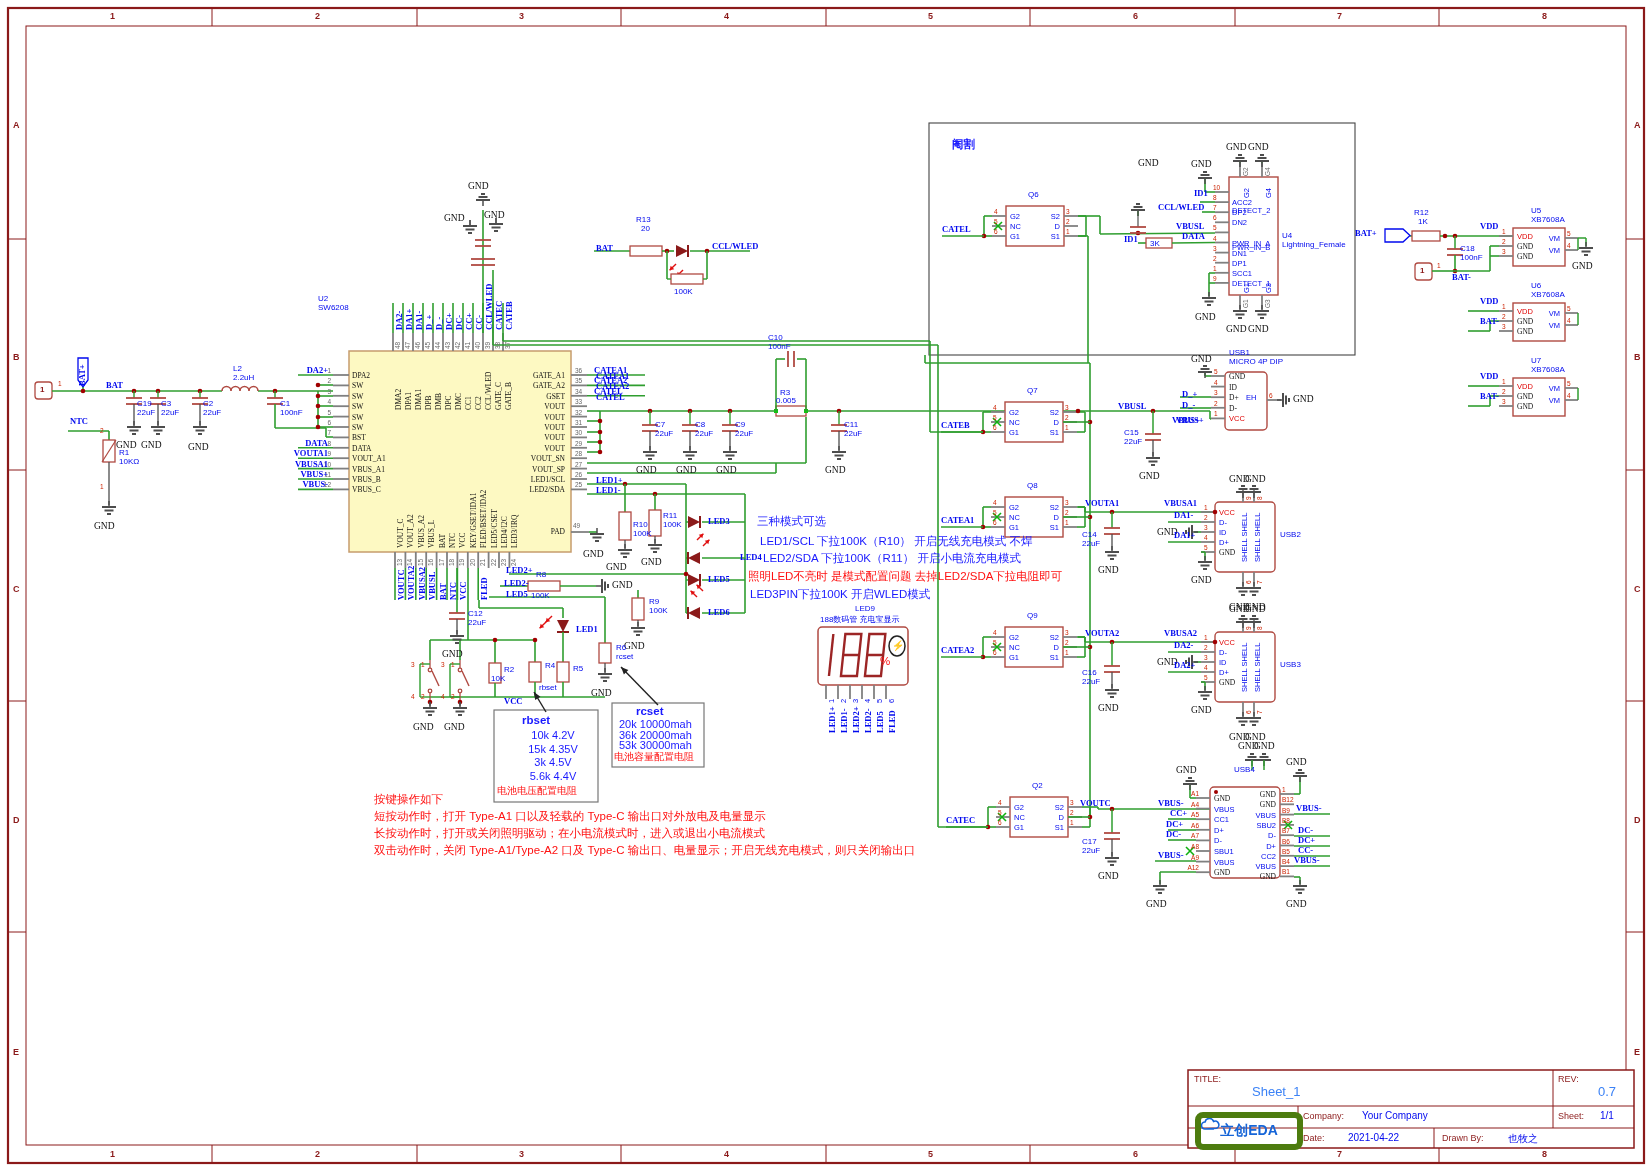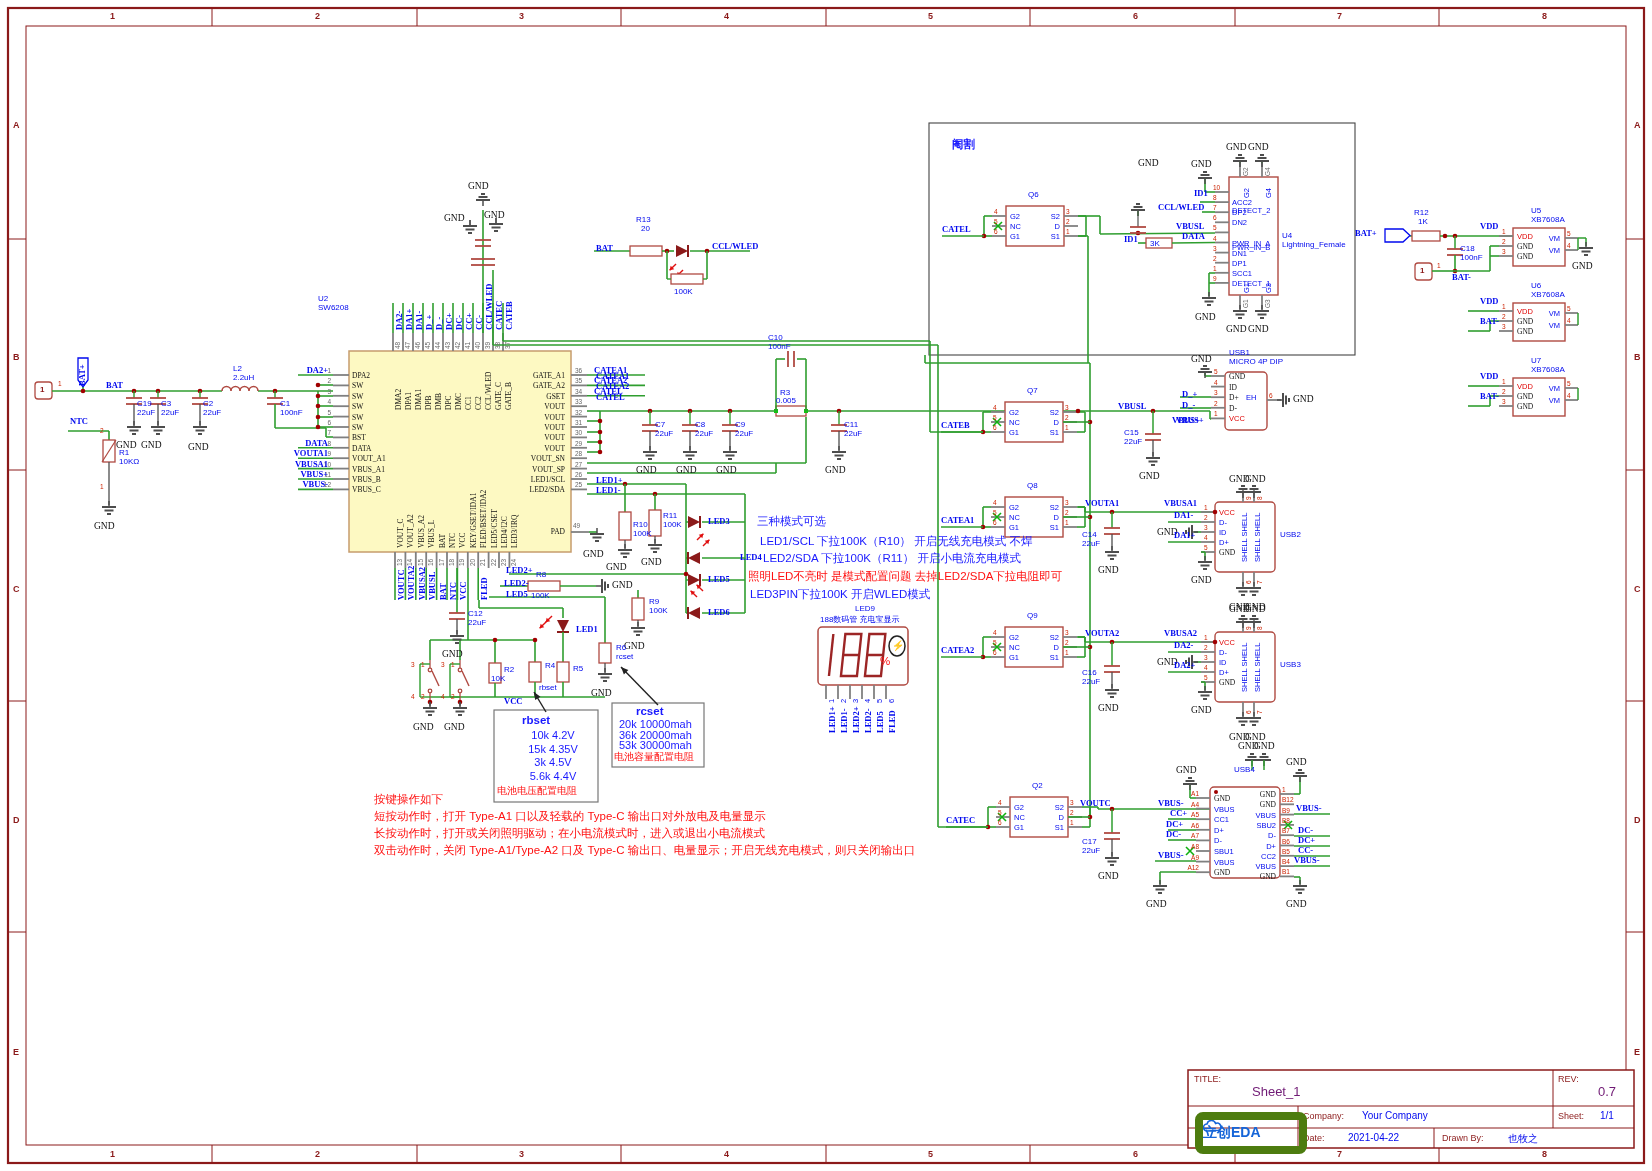--- a/index.html
+++ b/index.html
@@ -18,24 +18,24 @@
   .padn{color:#8b1a1a;font:bold 8px "Liberation Sans",sans-serif;}
   .g{color:#111111;font:9.5px "Liberation Serif",serif;}
   .blue11{color:#1a1aff;font:11.5px "Liberation Sans",sans-serif;}
   .red11{color:#ff1111;font:11.5px "Liberation Sans",sans-serif;}
   .boxblue{color:#1a1aff;font:11px "Liberation Sans",sans-serif;}
   .boxblueT{color:#1a1aff;font:bold 11.5px "Liberation Sans",sans-serif;}
   .boxred{color:#ff1111;font:10px "Liberation Sans",sans-serif;}
   .frm{color:#8b1a1a;font:bold 9px "Liberation Sans",sans-serif;position:absolute;}
   .tb-lab{color:#8b1a1a;font:9px "Liberation Sans",sans-serif;}
   .tb-val{color:#0008ee;font:10px "Liberation Sans",sans-serif;}
-  .tb-big{color:#701a75;font:13px "Liberation Sans",sans-serif;}
+  .tb-big{color:#3b82f6;font:13px "Liberation Sans",sans-serif;}
   #titleblock div{position:absolute;}
-  .logo-box{border:8px solid #4d7c0f;border-radius:8px;width:96px;height:26px;
-            display:flex;align-items:center;justify-content:flex-start;gap:3px;}
+  .logo-box{border:6px solid #4d7c0f;border-radius:8px;width:96px;height:26px;
+            display:flex;align-items:center;justify-content:center;gap:3px;}
   .logo-txt{color:#1565d8;font:bold 14px "Liberation Sans",sans-serif;}
 </style>
 </head>
 <body>
 
 <div id="canvas">
   <svg id="wires" width="1652" height="1171">
       <rect x="8" y="8" width="1636" height="1155" fill="none" stroke="#8b1a1a" stroke-width="2.2" rx="0"></rect>
       <rect x="26" y="26" width="1600" height="1119" fill="none" stroke="#8b1a1a" stroke-width="1" rx="0"></rect>
       <line x1="212" y1="8" x2="212" y2="26" stroke="#8b1a1a" stroke-width="1"></line>

